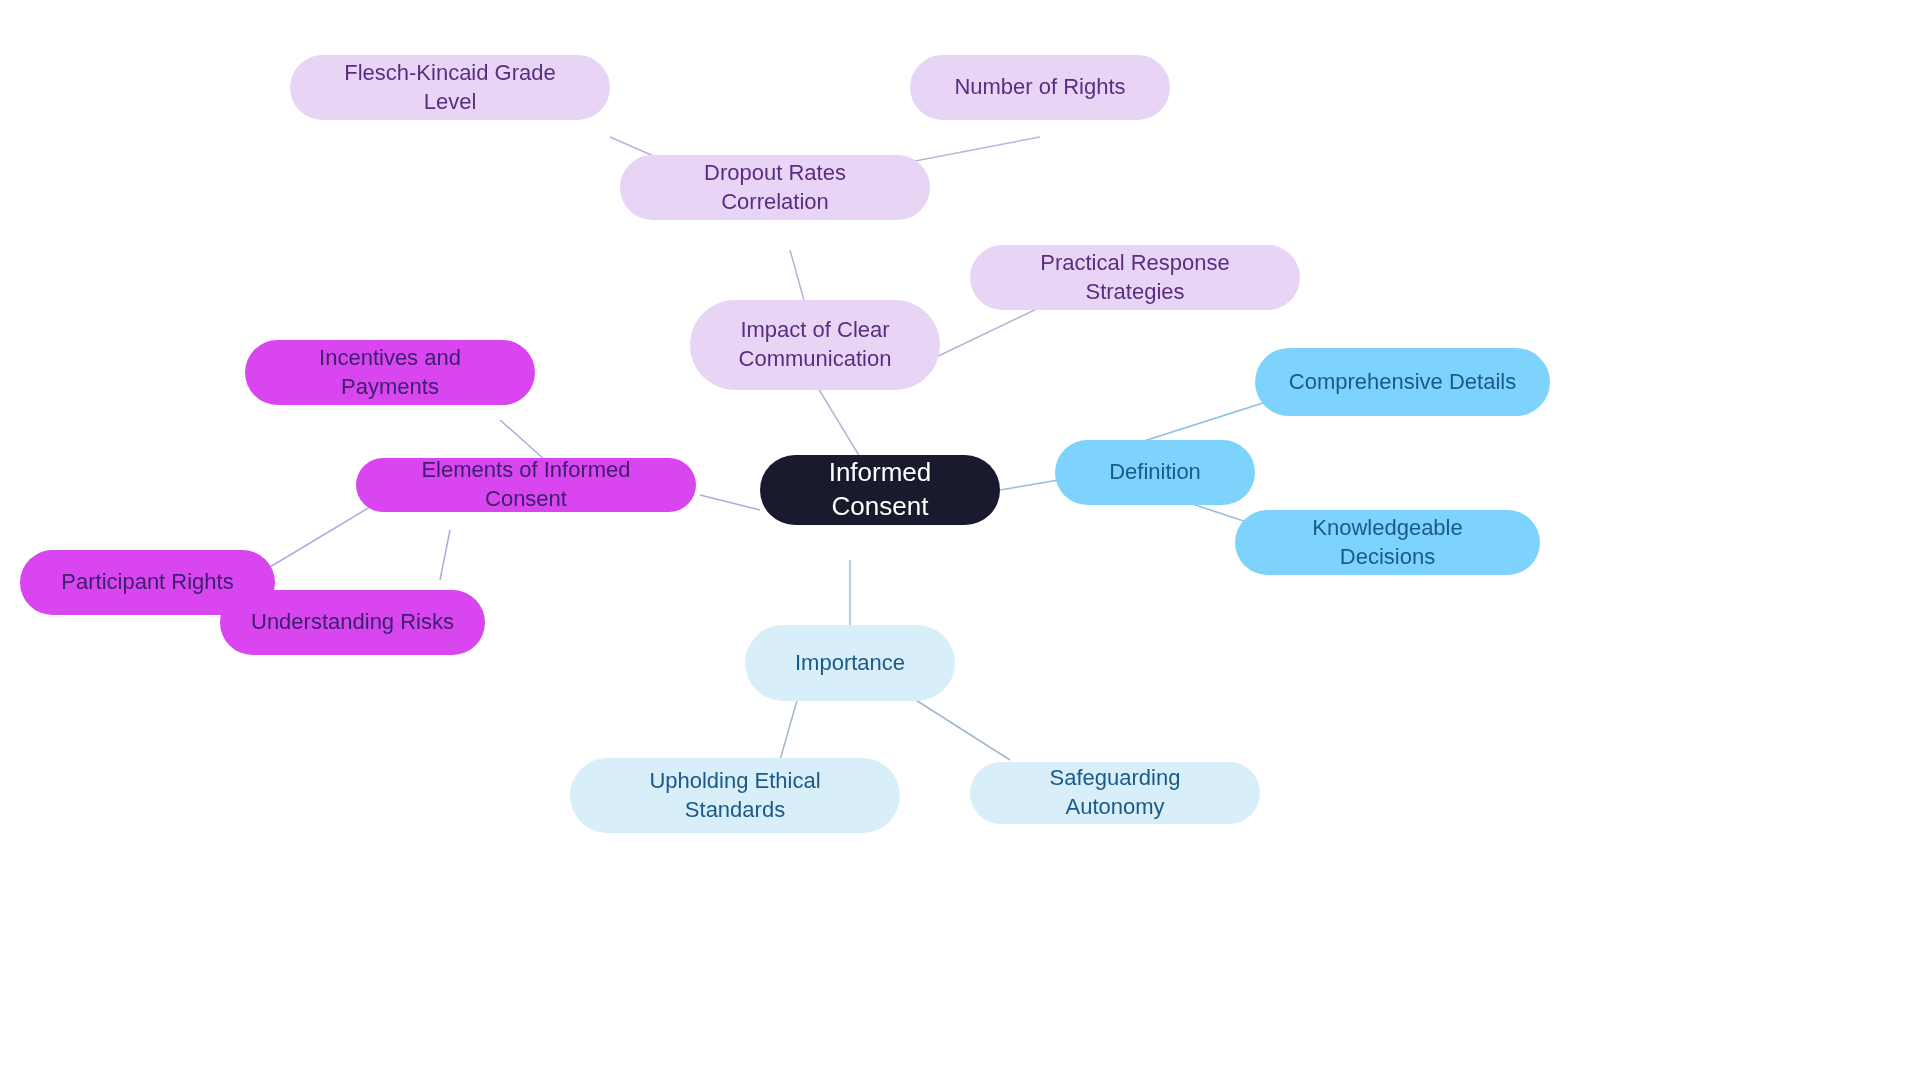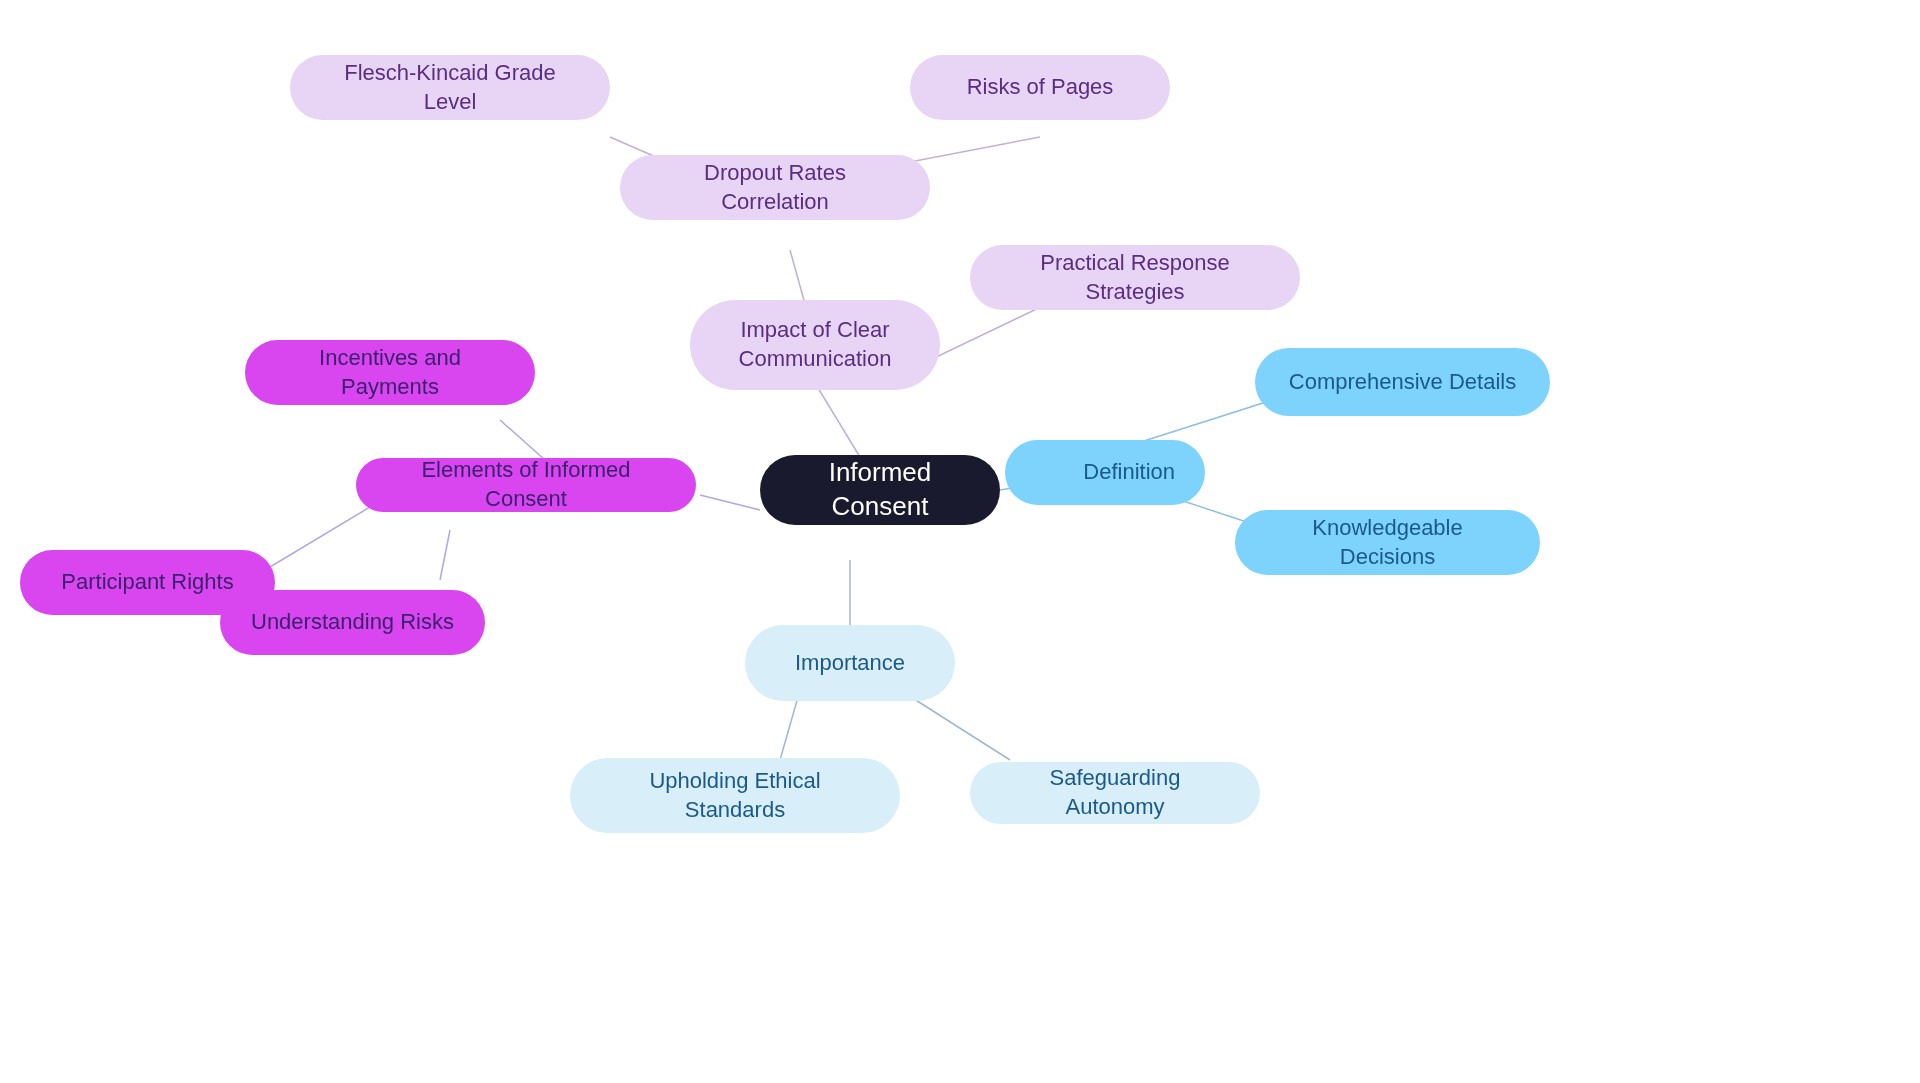--- a/index.html
+++ b/index.html
@@ -107,21 +107,21 @@
 
 <div class="node node-purple" style="left: 620px; top: 155px; width: 310px; height: 65px;">
   <span>Dropout Rates Correlation</span>
 </div>
 
 <div class="node node-purple" style="left: 290px; top: 55px; width: 320px; height: 65px;">
   <span>Flesch-Kincaid Grade Level</span>
 </div>
 
 <div class="node node-purple" style="left: 910px; top: 55px; width: 260px; height: 65px;">
-  <span>Risks of Pages</span>
+  <span>Number of Rights</span>
 </div>
 
 <div class="node node-purple" style="left: 970px; top: 245px; width: 330px; height: 65px;">
   <span>Practical Response Strategies</span>
 </div>
 
 <div class="node node-violet" style="left: 356px; top: 458px; width: 340px; height: 54px;">
   <span>Elements of Informed Consent</span>
 </div>
 
@@ -142,21 +142,21 @@
 </div>
 
 <div class="node node-blue-light" style="left: 570px; top: 758px; width: 330px; height: 75px; align-items: center;">
   <span>Upholding Ethical Standards</span>
 </div>
 
 <div class="node node-blue-light" style="left: 970px; top: 762px; width: 290px; height: 62px;">
   <span>Safeguarding Autonomy</span>
 </div>
 
-<div class="node node-blue" style="left: 1005px; top: 440px; width: 200px; height: 65px; justify-content: flex-end;">
+<div class="node node-blue" style="left: 1055px; top: 440px; width: 200px; height: 65px;">
   <span>Definition</span>
 </div>
 
 <div class="node node-blue" style="left: 1255px; top: 348px; width: 295px; height: 68px;">
   <span>Comprehensive Details</span>
 </div>
 
 <div class="node node-blue" style="left: 1235px; top: 510px; width: 305px; height: 65px;">
   <span>Knowledgeable Decisions</span>
 </div>

